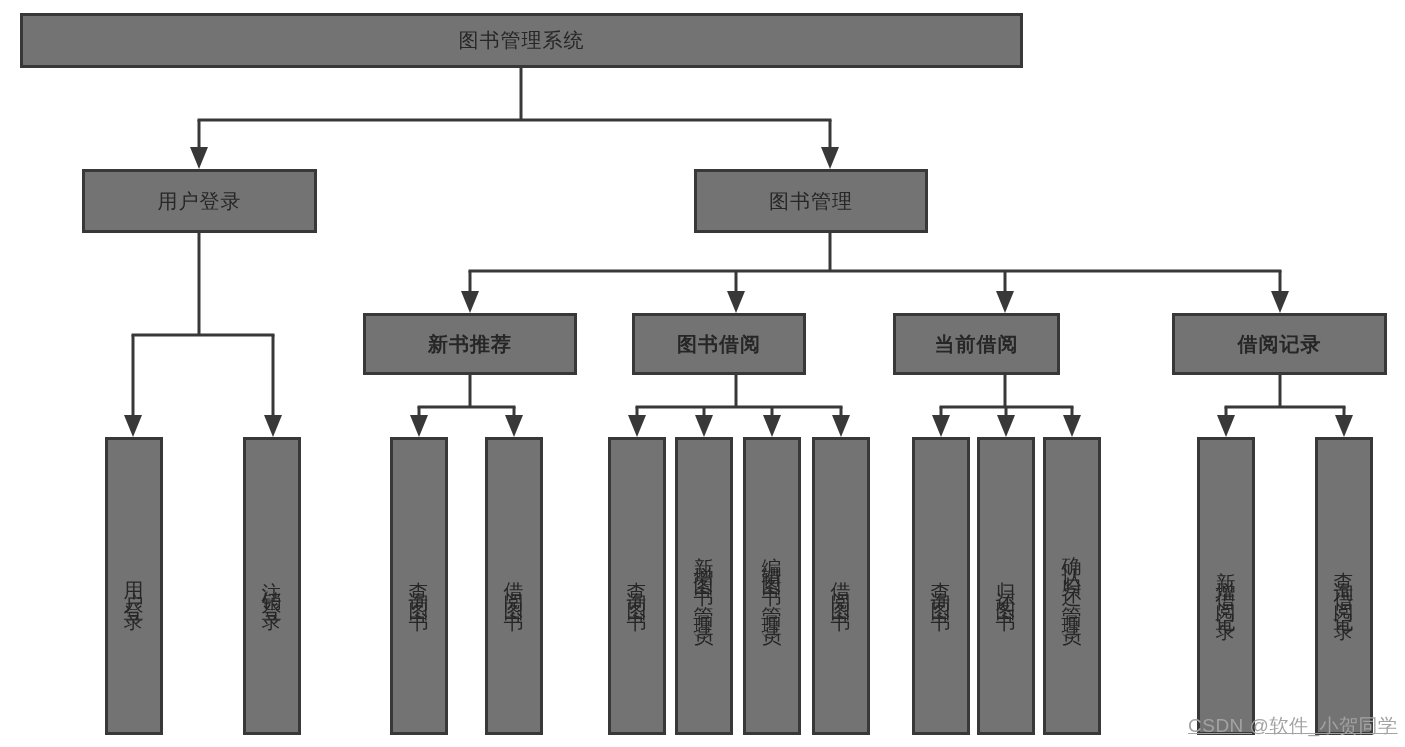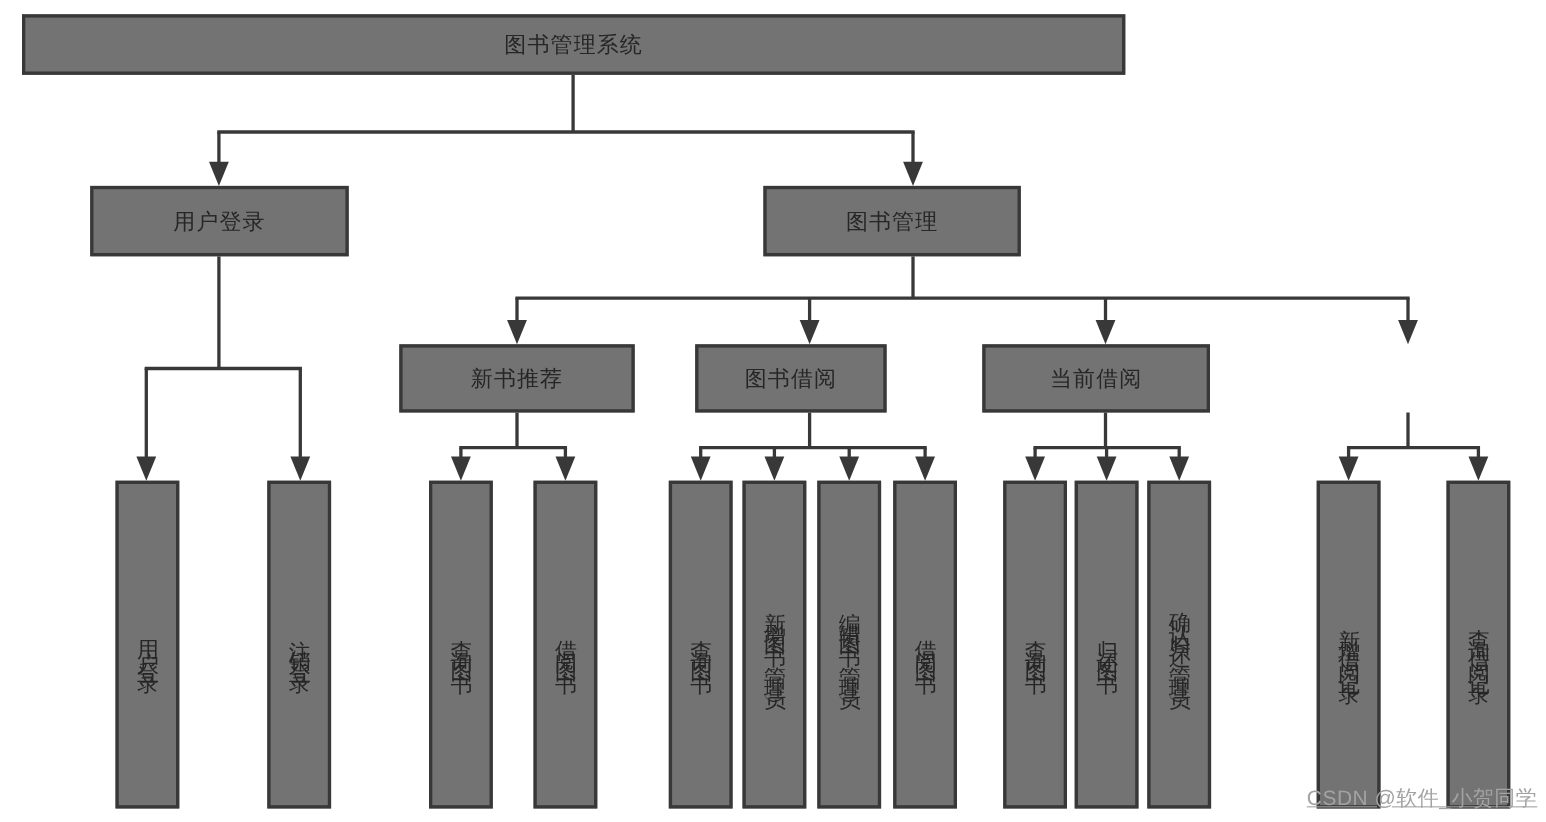--- a/index.html
+++ b/index.html
@@ -30,21 +30,21 @@
     background:#737373;
     display:flex;
     align-items:center;
     justify-content:center;
     font-size:20px;
     letter-spacing:1px;
     color:var(--text);
   }
   .root-box{left:20px;top:13px;width:1003px;height:55px;}
   .lvl2{top:169px;height:64px;}
-  .lvl3{top:313px;height:62px;}
+  .lvl3{top:313px;height:62px;font-weight:bold;}
   .leaf{top:437px;height:298px;width:58px;}
   .vtext{
     writing-mode:vertical-rl;
     text-orientation:mixed;
     letter-spacing:10px;
     font-size:20px;
     line-height:1;
     white-space:nowrap;
   }
   .watermark{
@@ -137,21 +137,22 @@
     </g>
   </svg>
 
   <div class="box root-box">图书管理系统</div>
 
   <div class="box lvl2" style="left:82px;width:235px;">用户登录</div>
   <div class="box lvl2" style="left:694px;width:234px;">图书管理</div>
 
   <div class="box lvl3" style="left:363px;width:214px;">新书推荐</div>
   <div class="box lvl3" style="left:632px;width:174px;">图书借阅</div>
-  <div class="box lvl3" style="left:893px;width:207px;">当前借阅</div>
+  <div class="box lvl3" style="left:893px;width:167px;">当前借阅</div>
+  <div class="box lvl3" style="left:1172px;width:215px;">借阅记录</div>
 
   <div class="box leaf" style="left:105px;">
     <span class="vtext">用户登录</span>
   </div>
   <div class="box leaf" style="left:243px;">
     <span class="vtext">注销登录</span>
   </div>
 
   <div class="box leaf" style="left:390px;">
     <span class="vtext">查询图书</span>

